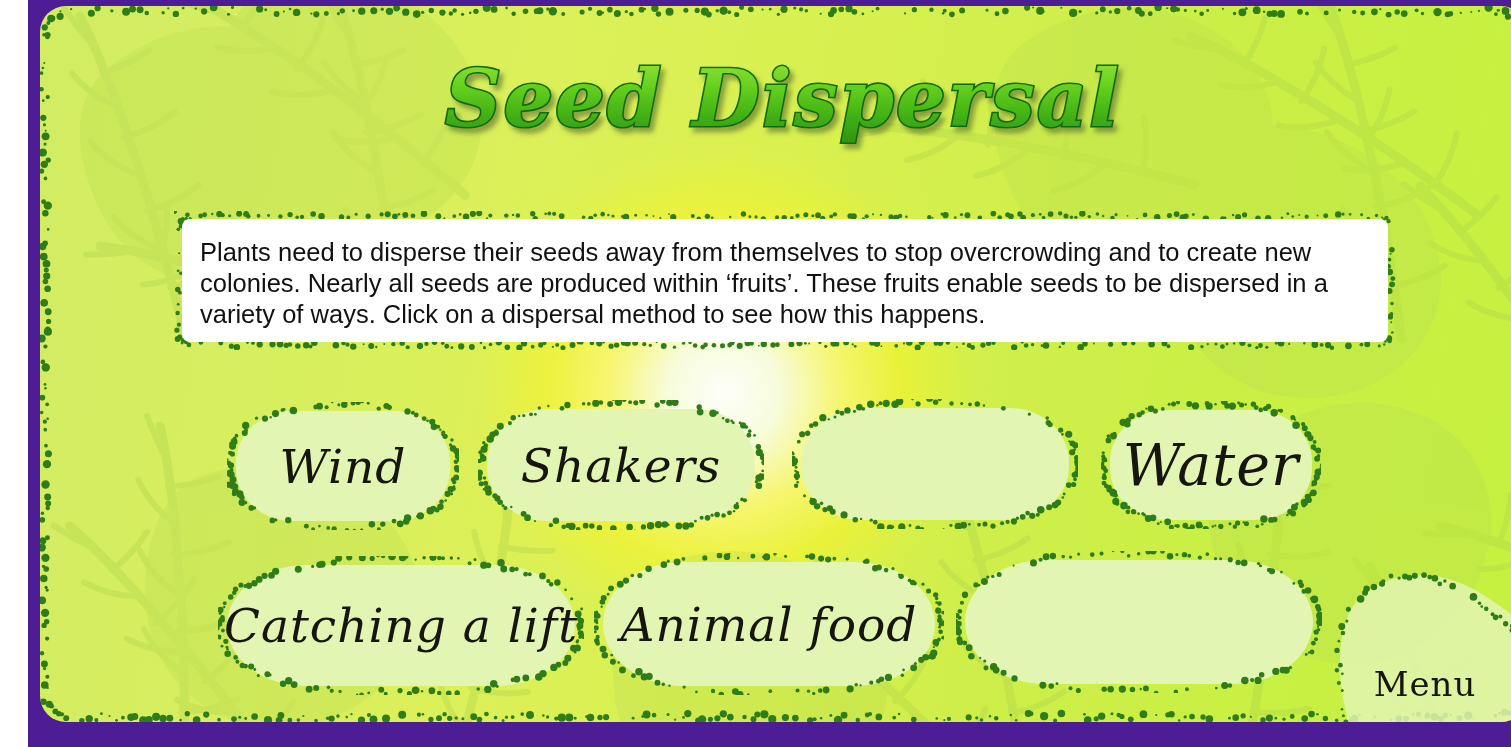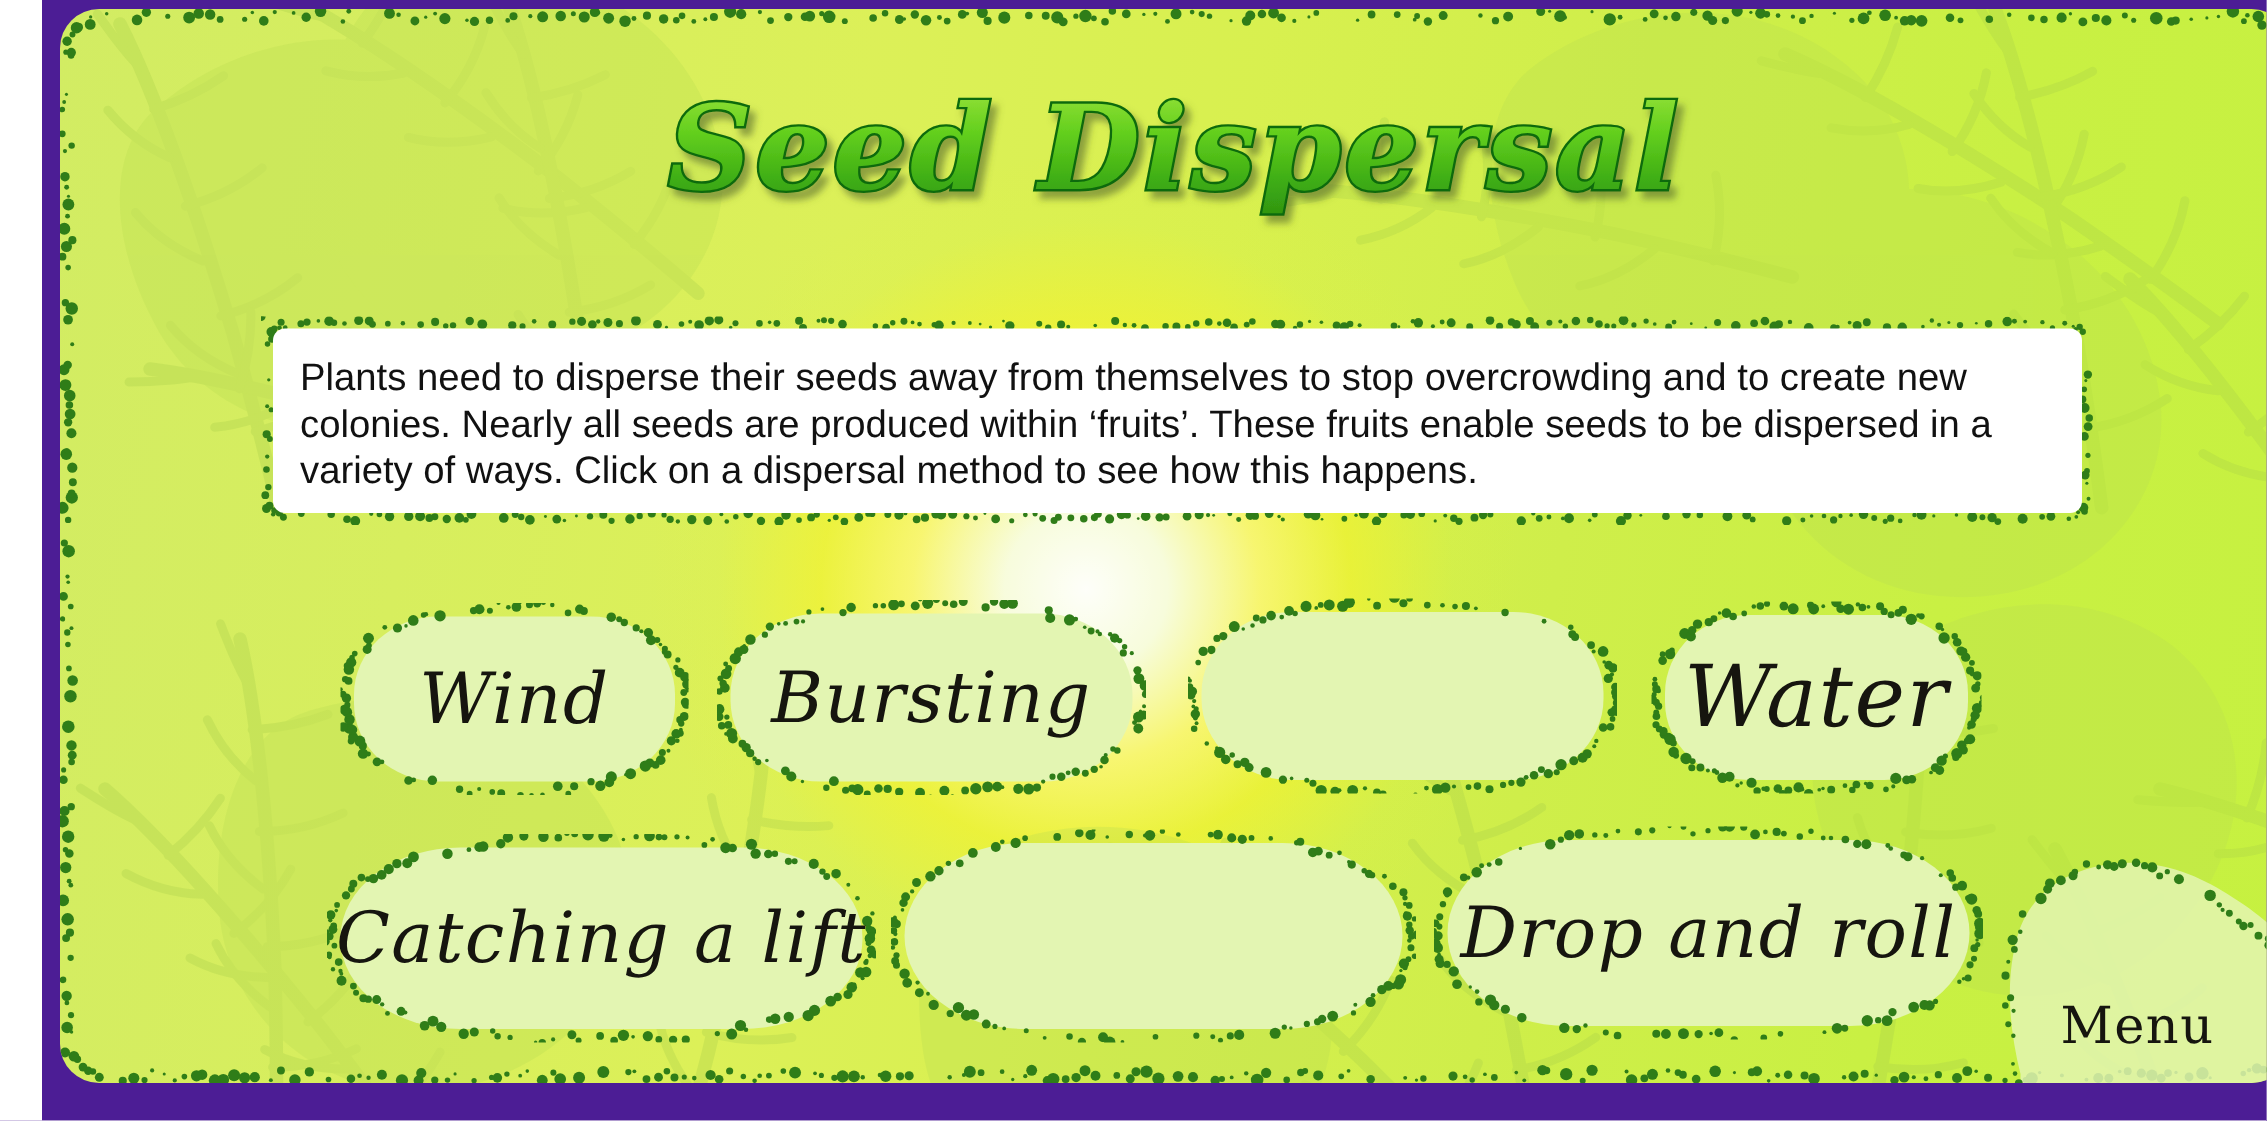--- a/index.html
+++ b/index.html
@@ -1346,21 +1346,21 @@
               <circle cx="280.52" cy="45.65" r="1.16" fill="#2f7d18"></circle>
               <circle cx="280.32" cy="46.87" r="2.75" fill="#2f7d18"></circle>
               <circle cx="280.09" cy="50.65" r="1.16" fill="#2f7d18"></circle>
               <circle cx="281.28" cy="52.41" r="3.62" fill="#2f7d18"></circle>
               <circle cx="285.29" cy="57.01" r="3.52" fill="#2f7d18"></circle>
               <circle cx="286.61" cy="61.56" r="2.32" fill="#2f7d18"></circle>
               <circle cx="285.78" cy="62.80" r="2.49" fill="#2f7d18"></circle>
             </g>
         </svg>
       </span>
-      <span class="btn-label">Bursting</span>
+      <span class="btn-label">Shakers</span>
     </div>
 
     <div class="btn" id="btn-shakers">
       <span class="dots">
         <svg viewBox="0 0 286 130" preserveAspectRatio="none" xmlns="http://www.w3.org/2000/svg">
           <g class="btn-dot-group" fill="#2f7d18">
               <circle cx="285.88" cy="65.10" r="3.22" fill="#2f7d18"></circle>
               <circle cx="285.75" cy="69.51" r="2.55" fill="#2f7d18"></circle>
               <circle cx="285.62" cy="74.54" r="3.72" fill="#2f7d18"></circle>
               <circle cx="282.44" cy="75.91" r="2.80" fill="#2f7d18"></circle>
@@ -1854,20 +1854,21 @@
               <circle cx="345.46" cy="50.61" r="2.27" fill="#2f7d18"></circle>
               <circle cx="343.23" cy="55.90" r="1.46" fill="#2f7d18"></circle>
               <circle cx="344.27" cy="57.71" r="3.10" fill="#2f7d18"></circle>
               <circle cx="349.04" cy="59.59" r="1.82" fill="#2f7d18"></circle>
               <circle cx="345.54" cy="63.40" r="2.12" fill="#2f7d18"></circle>
               <circle cx="345.80" cy="67.37" r="2.80" fill="#2f7d18"></circle>
               <circle cx="350.49" cy="70.28" r="2.94" fill="#2f7d18"></circle>
             </g>
         </svg>
       </span>
+      <span class="btn-label">Animal food</span>
     </div>
 
     <div class="btn" id="btn-drop">
       <span class="dots">
         <svg viewBox="0 0 366 142" preserveAspectRatio="none" xmlns="http://www.w3.org/2000/svg">
           <g class="btn-dot-group" fill="#2f7d18">
               <circle cx="363.98" cy="71.31" r="3.78" fill="#2f7d18"></circle>
               <circle cx="362.05" cy="75.73" r="1.15" fill="#2f7d18"></circle>
               <circle cx="362.48" cy="78.70" r="1.75" fill="#2f7d18"></circle>
               <circle cx="360.21" cy="81.09" r="2.61" fill="#2f7d18"></circle>
@@ -1971,21 +1972,20 @@
               <circle cx="355.79" cy="47.60" r="1.74" fill="#2f7d18"></circle>
               <circle cx="358.44" cy="48.39" r="3.77" fill="#2f7d18"></circle>
               <circle cx="361.78" cy="55.80" r="2.79" fill="#2f7d18"></circle>
               <circle cx="362.80" cy="58.27" r="2.64" fill="#2f7d18"></circle>
               <circle cx="363.84" cy="64.61" r="3.78" fill="#2f7d18"></circle>
               <circle cx="362.15" cy="67.53" r="1.48" fill="#2f7d18"></circle>
               <circle cx="366.05" cy="68.16" r="2.43" fill="#2f7d18"></circle>
             </g>
         </svg>
       </span>
-      <span class="btn-label">Drop and roll</span>
     </div>
 
     <div id="menu-btn">
       <svg viewBox="0 0 194 162" preserveAspectRatio="none" xmlns="http://www.w3.org/2000/svg">
         <path id="menu-shape" d="M14,150 C6,118 4,86 12,58 C20,30 44,14 74,10 C104,6 130,16 152,30 C174,44 190,56 194,72 L194,162 L14,162 Z" fill="#e3f5b2" opacity="0.85"></path>
         <g id="menu-dot-group" fill="#2f7d18">
             <circle cx="12.86" cy="156.09" r="2.61" fill="#2f7d18"></circle>
             <circle cx="10.36" cy="149.74" r="1.53" fill="#2f7d18"></circle>
             <circle cx="8.98" cy="143.23" r="1.28" fill="#2f7d18"></circle>
             <circle cx="9.22" cy="124.49" r="1.50" fill="#2f7d18"></circle>

